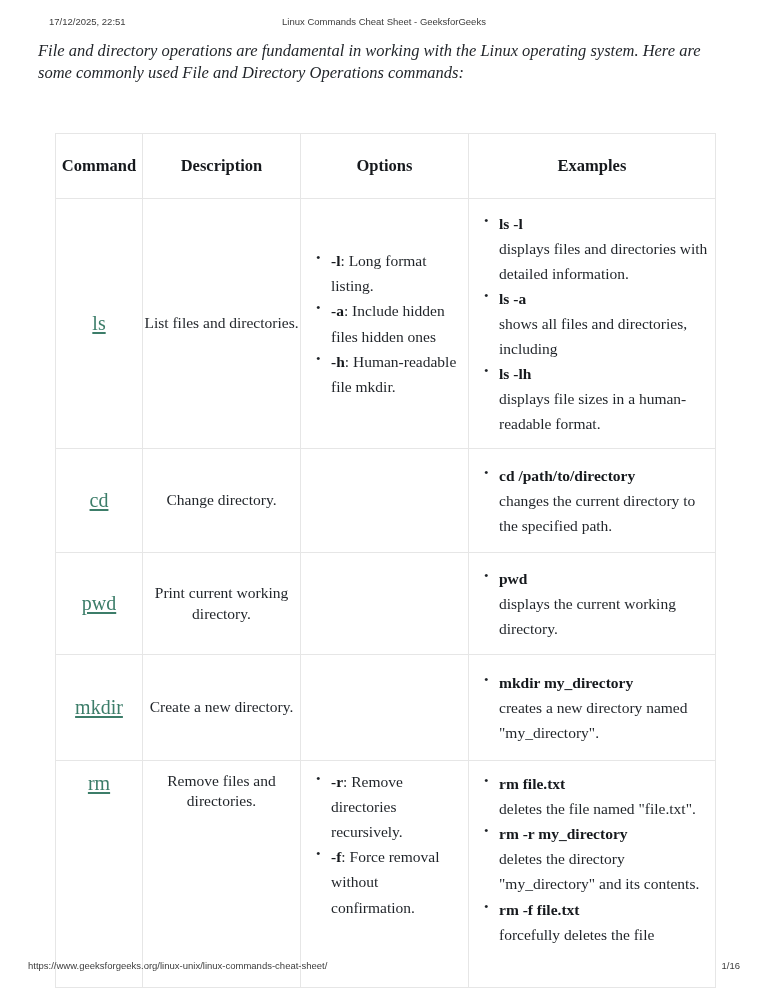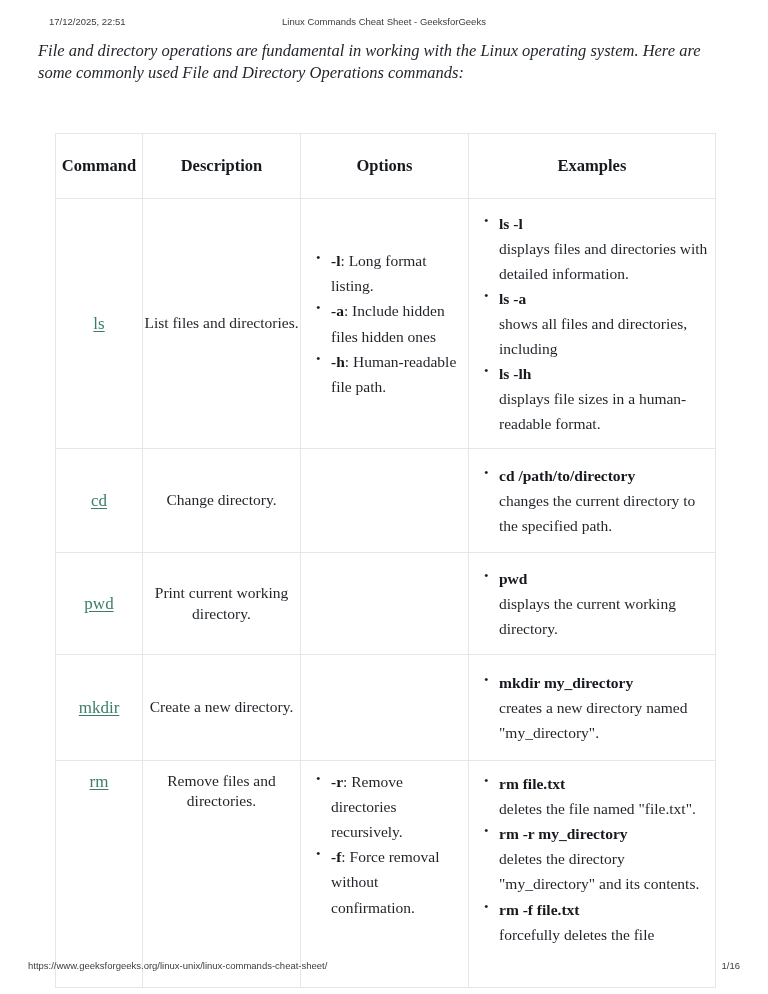--- a/index.html
+++ b/index.html
@@ -137,21 +137,21 @@
     padding: 6px 4px;
     vertical-align: middle;
   }
 
   td.cell-command {
     text-align: center;
     vertical-align: top;
     padding: 11px 4px 0 4px;
   }
   td.cell-command a.cmd-link {
-    font-size: 17px;
+    font-size: 20px;
     color: #3c7d69;
     text-decoration: underline;
     text-underline-offset: 2px;
   }
 
   td.cell-desc {
     text-align: center;
     vertical-align: middle;
     font-size: 15.5px;
     line-height: 1.32;
@@ -243,21 +243,21 @@
 
         <tr class="row-ls">
           <td class="cell-command">
             <a class="cmd-link" href="#">ls</a>
           </td>
           <td class="cell-desc">List files and directories.</td>
           <td class="cell-opts">
             <ul class="bullets opts">
               <li><b>-l</b><span>: Long format listing.</span></li>
               <li><b>-a</b><span>: Include hidden files hidden ones</span></li>
-              <li><b>-h</b><span>: Human-readable file path.</span></li>
+              <li><b>-h</b><span>: Human-readable file mkdir.</span></li>
             </ul>
           </td>
           <td class="cell-ex">
             <ul class="bullets ex">
               <li><b>ls -l</b><span class="ex-desc">displays files and directories with detailed information.</span></li>
               <li><b>ls -a</b><span class="ex-desc">shows all files and directories, including</span></li>
               <li><b>ls -lh</b><span class="ex-desc">displays file sizes in a human-readable format.</span></li>
             </ul>
           </td>
         </tr>

